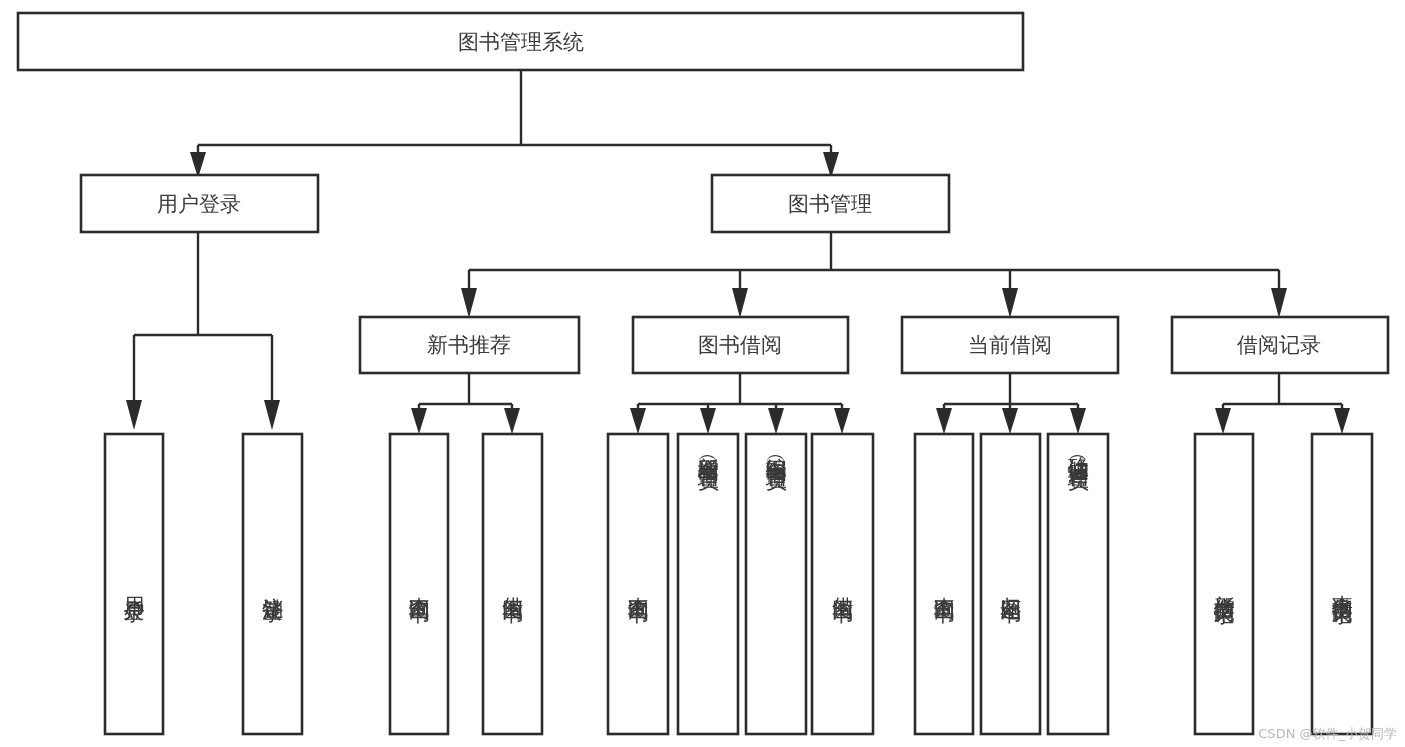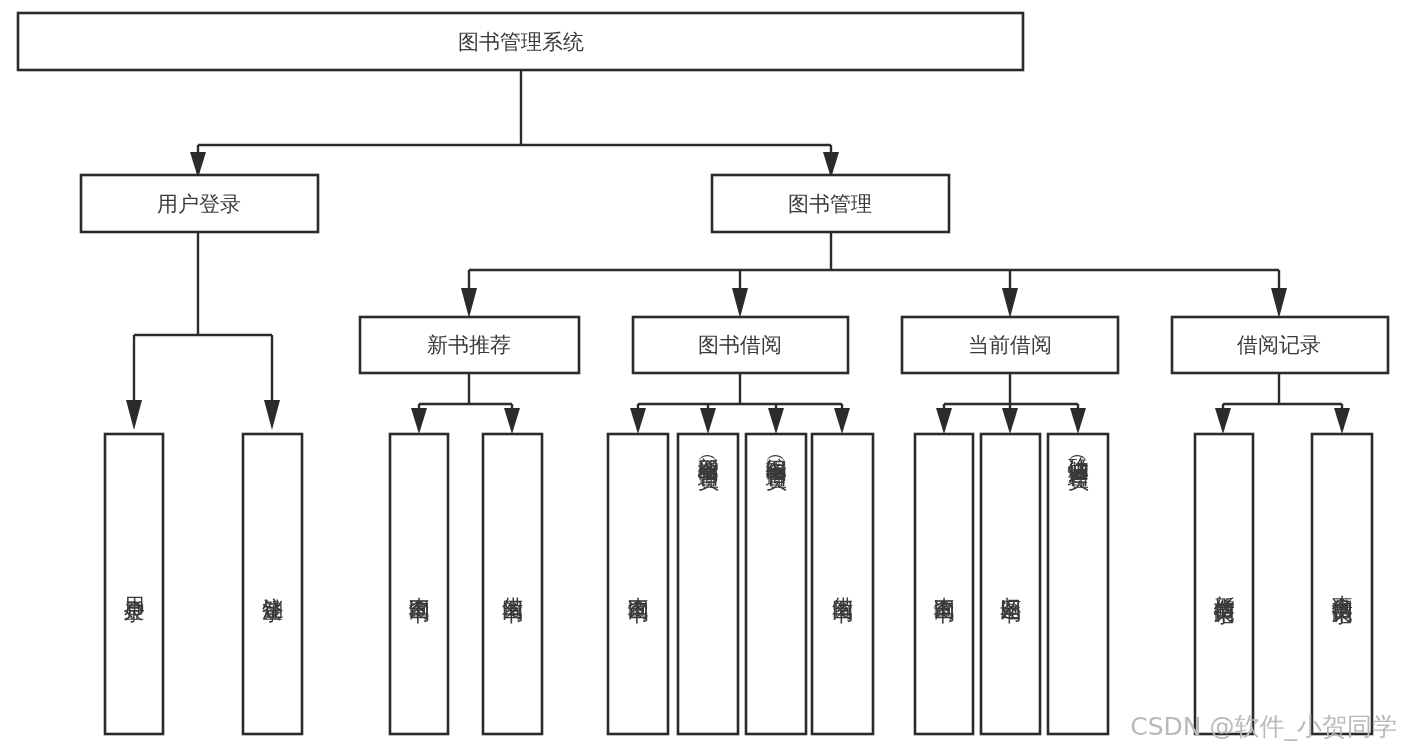--- a/index.html
+++ b/index.html
@@ -63,21 +63,21 @@
     display: flex;
     justify-content: center;
   }
   .vlabel-wrap.align-middle { align-items: center; }
   .vlabel-wrap.align-top { align-items: flex-start; }
   .watermark {
     position: absolute;
     right: 8px;
     bottom: 4px;
     font-family: "DejaVu Sans", "Liberation Sans", sans-serif;
-    font-size: 25px;
+    font-size: 13px;
     color: #b9b9b9;
     white-space: nowrap;
     pointer-events: none;
   }
 </style>
 </head>
 <body>
 
 <div id="diagram-root">
 

